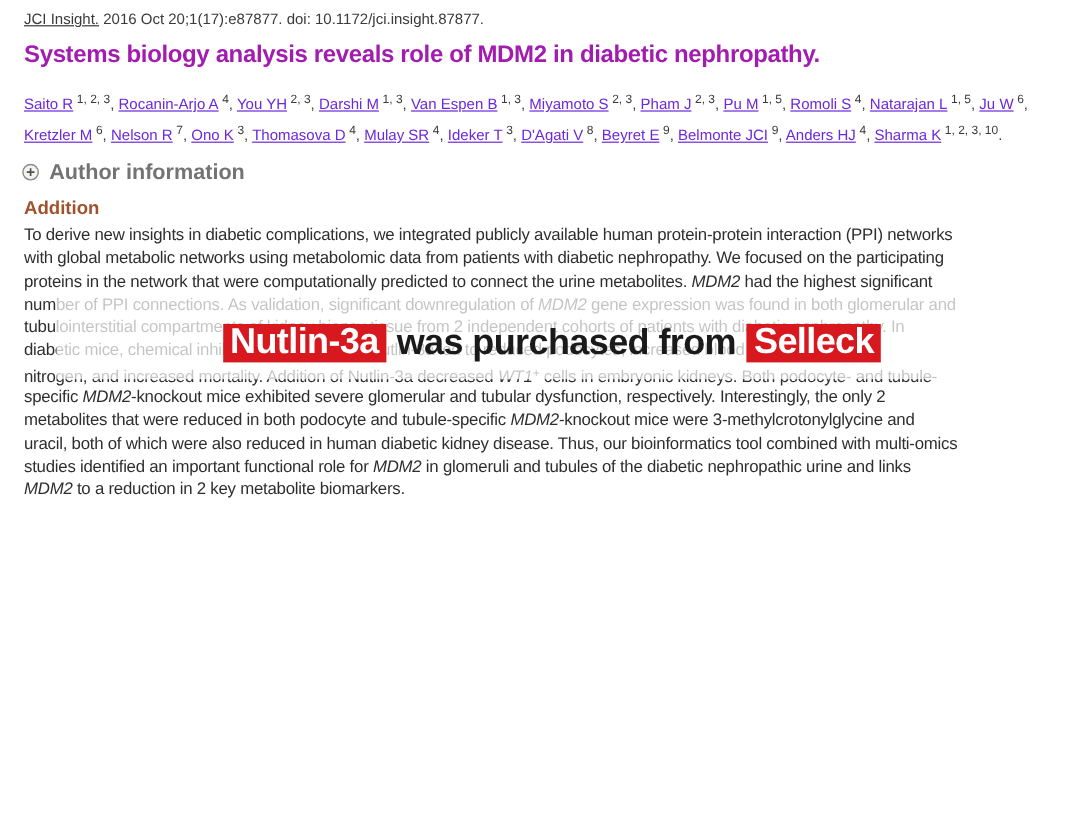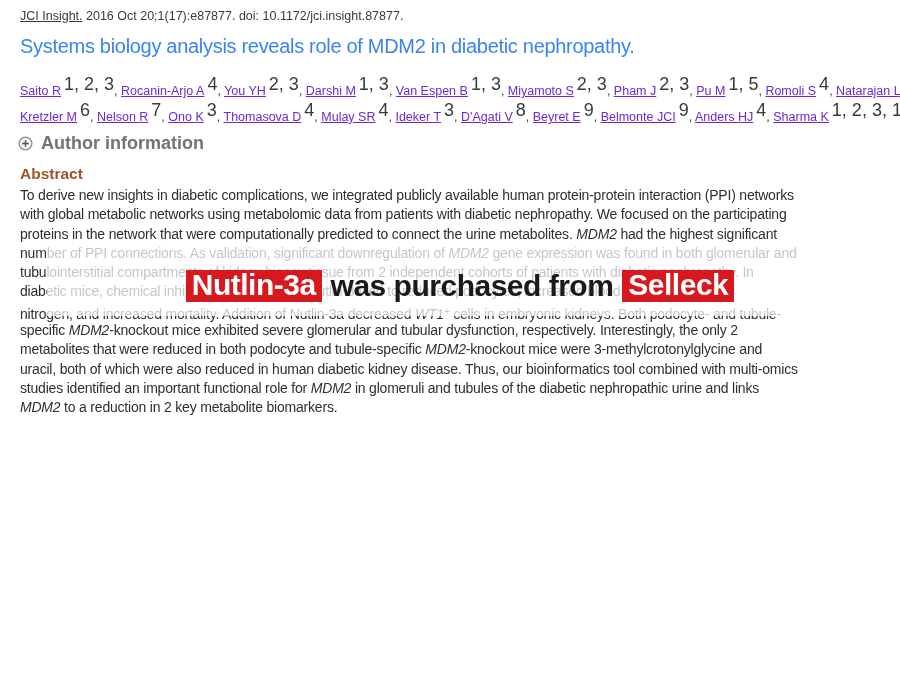--- a/index.html
+++ b/index.html
@@ -20,28 +20,28 @@
   }
   
   .citation{
     position:absolute;top:9px;left:10px;
     font-size:12.5px;color:#3a3a3a;white-space:nowrap;
   }
   .citation a{color:#3a3a3a;text-decoration:underline;cursor:pointer;}
   
   .title{
     position:absolute;top:35px;left:10px;
-    font-size:20px;font-weight:normal;color:#3b82f6;
+    font-size:20px;font-weight:bold;color:#a21caf;
     letter-spacing:-0.3px;white-space:nowrap;
   }
   
   .authors{position:absolute;top:71px;left:10px;width:886px;}
   .author-row{white-space:nowrap;height:26px;line-height:26px;font-size:12.5px;color:#3f3f3f;}
   .author-row a{color:#6d28d9;text-decoration:underline;cursor:pointer;}
-  .a-sup{font-size:18px;vertical-align:5px;color:#3a3a3a;margin-left:3px;}
+  .a-sup{font-size:10px;vertical-align:5px;color:#3a3a3a;margin-left:3px;}
   
   .author-info{
     position:absolute;top:133px;left:8px;
     display:flex;align-items:center;gap:8px;cursor:pointer;
   }
   .author-info .label{font-size:18px;font-weight:bold;color:#737373;}
   
   .abs-heading{
     position:absolute;top:165px;left:10px;
     font-size:15.5px;font-weight:bold;color:var(--heading-brown);
@@ -89,21 +89,21 @@
   <div class="author-info">
     <span style="display:inline-flex;">
       <svg width="15" height="15" viewBox="0 0 15 15">
         <circle cx="7.5" cy="7.5" r="6.4" fill="#f4f3f0" stroke="#8a8a8a" stroke-width="1.2"></circle>
         <path d="M4.3 7.5 H10.7 M7.5 4.3 V10.7" stroke="#4f4f4f" stroke-width="1.4"></path>
       </svg>
     </span>
     <span class="label">Author information</span>
   </div>
 
-  <h2 class="abs-heading">Abstract</h2>
+  <h2 class="abs-heading">Addition</h2>
 
   <div class="abs-text">
       <div class="abs-line"><span>To derive new insights in diabetic complications, we integrated publicly available human protein-protein interaction (PPI) networks</span></div>
       <div class="abs-line"><span>with global metabolic networks using metabolomic data from patients with diabetic nephropathy. We focused on the participating</span></div>
       <div class="abs-line"><span>proteins in the network that were computationally predicted to connect the urine metabolites. </span><em>MDM2</em><span> had the highest significant</span></div>
       <div class="abs-line"><span>number of PPI connections. As validation, significant downregulation of </span><em>MDM2</em><span> gene expression was found in both glomerular and</span></div>
       <div class="abs-line"><span>tubulointerstitial compartments of kidney biopsy tissue from 2 independent cohorts of patients with diabetic nephropathy. In</span></div>
       <div class="abs-line"><span>diabetic mice, chemical inhibition of </span><em>MDM2</em><span> with Nutlin-3a led to reduced podocytes, increased blood urea</span></div>
       <div class="abs-line"><span>nitrogen, and increased mortality. Addition of Nutlin-3a decreased </span><em>WT1</em><span class="sup2">+</span><span> cells in embryonic kidneys. Both podocyte- and tubule-</span></div>
       <div class="abs-line"><span>specific </span><em>MDM2</em><span>-knockout mice exhibited severe glomerular and tubular dysfunction, respectively. Interestingly, the only 2</span></div>

